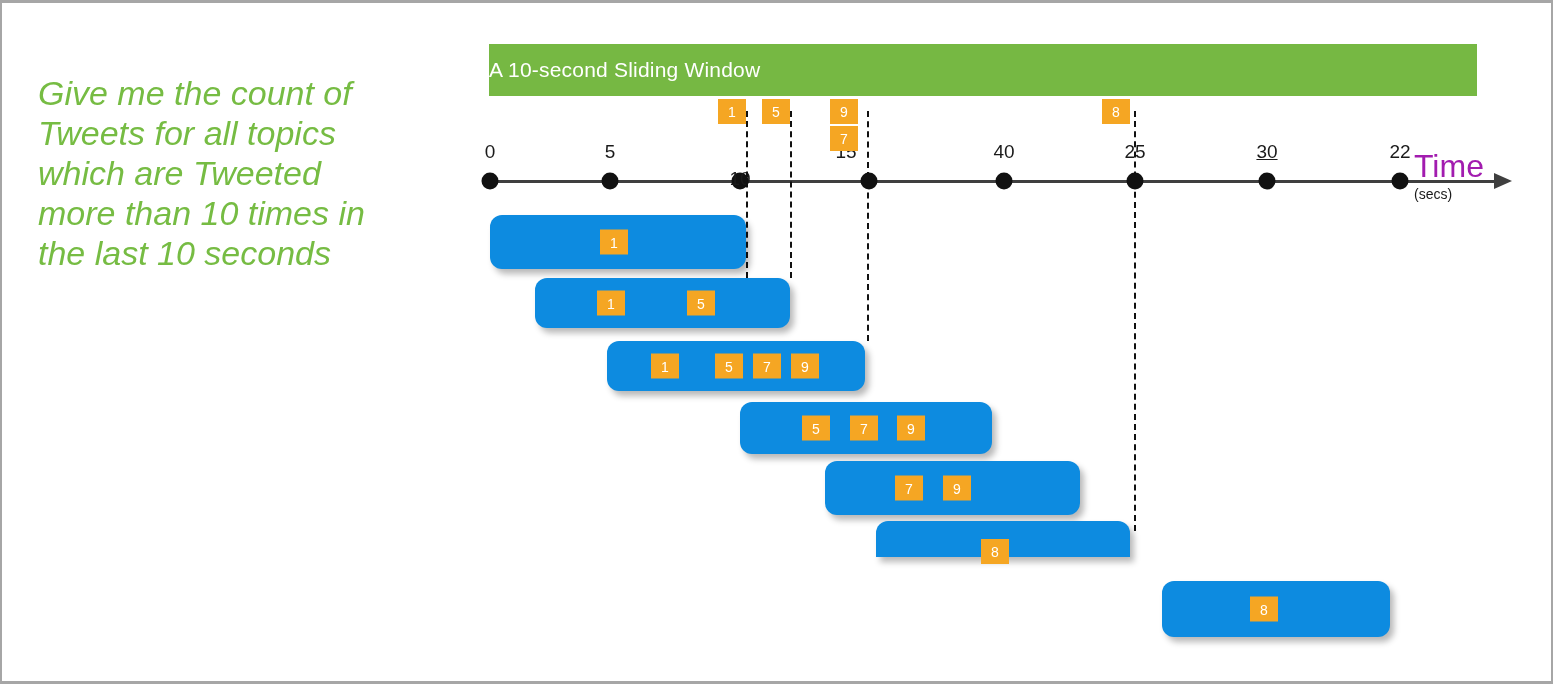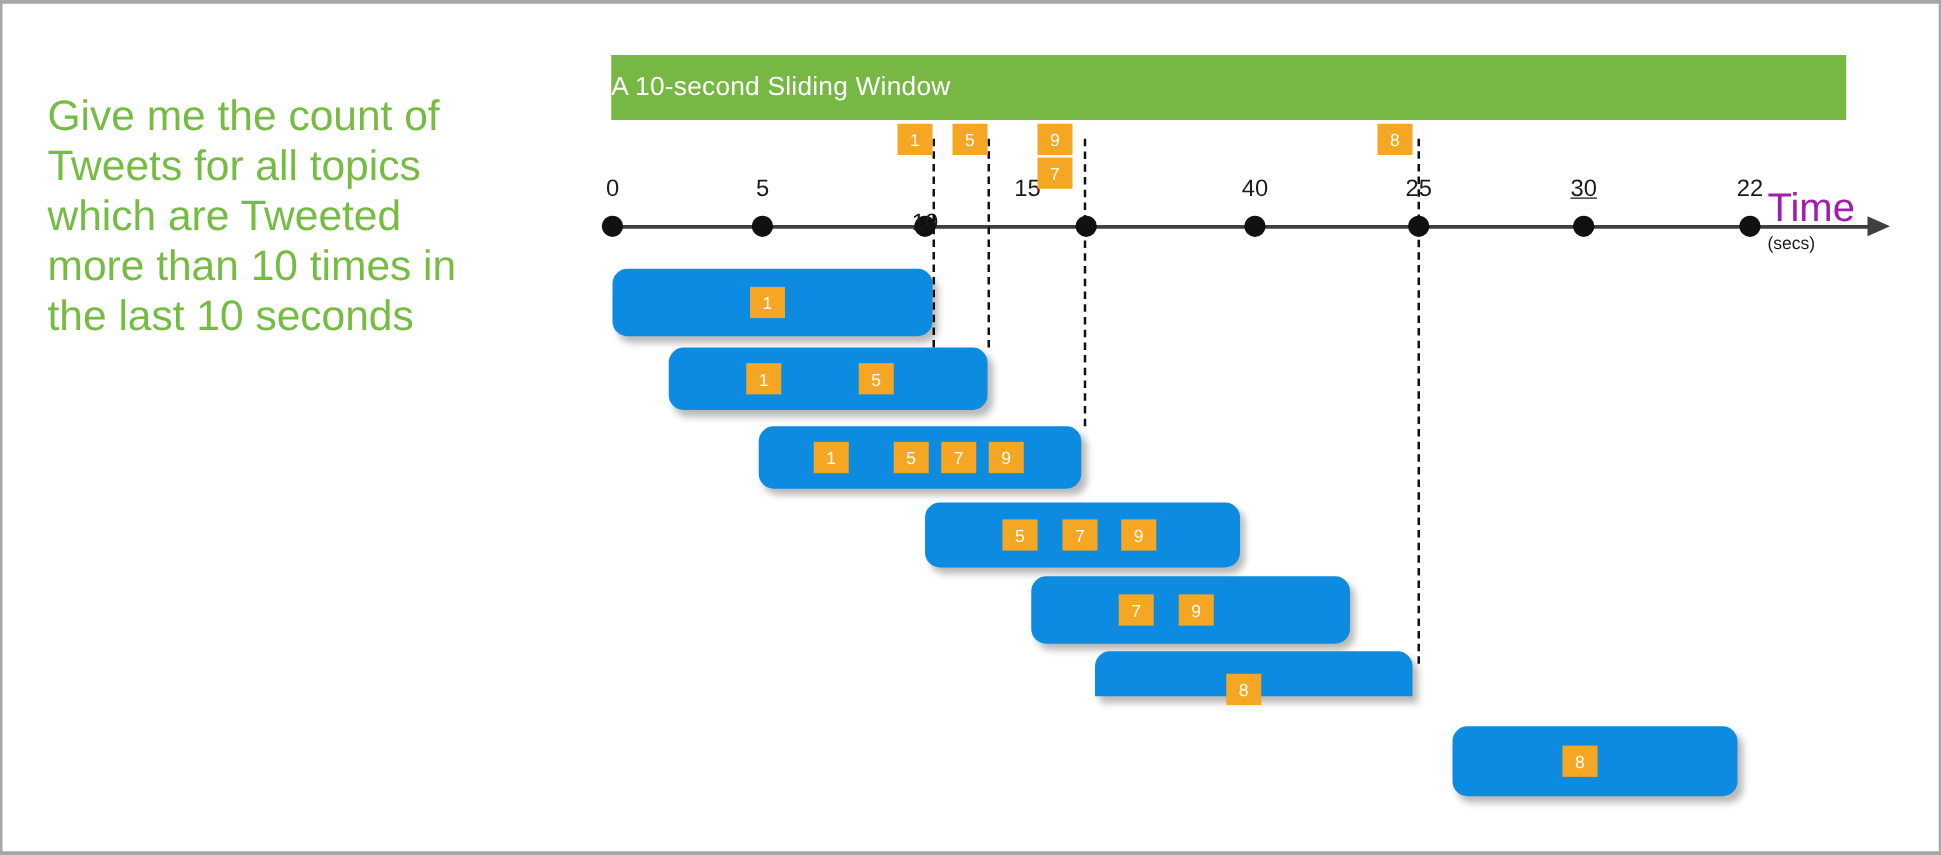--- a/index.html
+++ b/index.html
@@ -25,20 +25,21 @@
   #caption {
     position: absolute;
     left: 36px;
     top: 70px;
     width: 400px;
     color: #76BC43;
     font-size: 34px;
     line-height: 40px;
     font-family: "Liberation Sans", sans-serif;
     white-space: pre-line;
+    font-style: italic;
   }
 
   
   #window-banner {
     position: absolute;
     left: 487px;
     top: 41px;
     width: 988px;
     height: 52px;
     background: #76B843;
@@ -157,21 +158,21 @@
   <div id="secs-label">(secs)</div>
 
   <div id="ticks-layer">
       <div class="tick-dot" style="left: 488px;"></div>
       <div class="tick-label" style="left: 488px;">0</div>
       <div class="tick-dot" style="left: 608px;"></div>
       <div class="tick-label" style="left: 608px;">5</div>
       <div class="tick-dot" style="left: 738px;"></div>
       <div class="tick-label" style="left: 738px; margin-top: 27px;">10</div>
       <div class="tick-dot" style="left: 867px;"></div>
-      <div class="tick-label" style="left: 820px;">15</div>
+      <div class="tick-label" style="left: 844px;">15</div>
       <div class="tick-dot" style="left: 1002px;"></div>
       <div class="tick-label" style="left: 1002px;">40</div>
       <div class="tick-dot" style="left: 1133px;"></div>
       <div class="tick-label" style="left: 1133px;">25</div>
       <div class="tick-dot" style="left: 1265px;"></div>
       <div class="tick-label" style="left: 1265px; text-decoration: underline;">30</div>
       <div class="tick-dot" style="left: 1398px;"></div>
       <div class="tick-label" style="left: 1398px;">22</div>
     </div>
   <div id="lines-layer">

